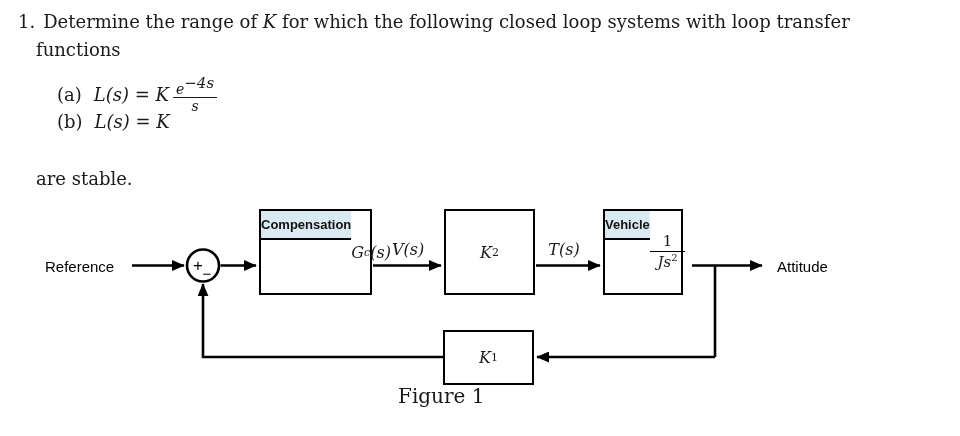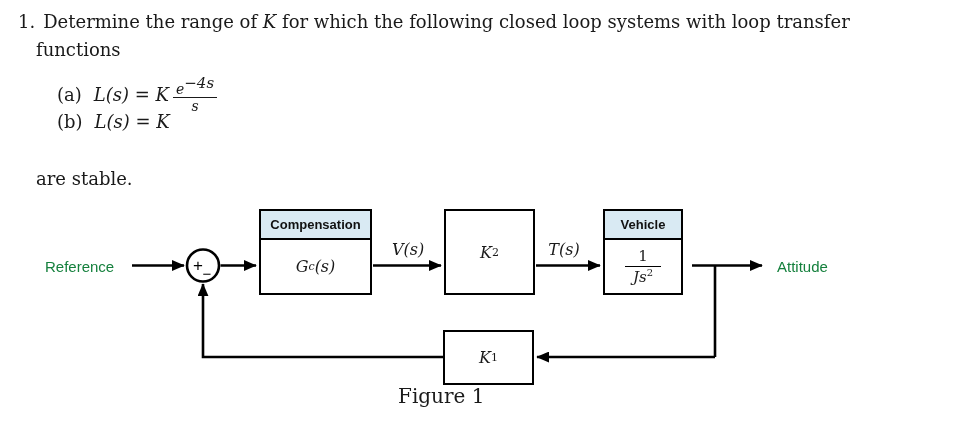--- a/index.html
+++ b/index.html
@@ -18,28 +18,28 @@
   .fb{left:57px;top:111px;}
   .formula .ilabel{margin-right:12px;}
   .formula .lhs{font-style:italic;margin-right:4px;}
   .frac{display:inline-flex;flex-direction:column;align-items:center;font-size:14px;line-height:1.2;font-style:italic;}
   .frac .num{border-bottom:1.4px solid #1a1a1a;padding:0 3px;}
   .frac .num sup{font-size:15px;}
   .frac .den{padding:0 2px;}
 
   
   .diagram-svg{left:0;top:0;width:960px;height:436px;}
-  .dlabel{font-family:"Liberation Sans","DejaVu Sans",sans-serif;font-size:15px;line-height:17px;color:#15803d;}
+  .dlabel{font-family:"Liberation Sans","DejaVu Sans",sans-serif;font-size:15px;line-height:17px;color:#000000;}
   .ref{left:45px;top:258px;}
   .att{left:777px;top:258px;}
   .sig{font-style:italic;font-size:16px;line-height:18px;width:36px;text-align:center;}
   .sigv{left:390px;top:241px;}
   .sigt{left:546px;top:241px;}
 
-  .block{border:2.5px solid #000;background:#fff;box-sizing:border-box;display:flex;flex-direction:column;}
+  .block{border:2.5px solid #000;background:#fff;box-sizing:border-box;display:flex;flex-direction:row;}
   .bcomp{left:259px;top:209px;width:113px;height:86px;}
   .bact{left:444px;top:209px;width:91px;height:86px;}
   .bveh{left:603px;top:209px;width:80px;height:86px;}
   .bhead{height:27px;background:#d9eaf3;border-bottom:2.5px solid #000;display:flex;align-items:center;justify-content:center;
          font-family:"Liberation Sans","DejaVu Sans",sans-serif;font-weight:bold;font-size:13px;color:#111;}
   .bbody{flex:1;display:flex;align-items:center;justify-content:center;font-size:16px;font-style:italic;}
   .bbody .msub{font-size:11px;font-style:normal;vertical-align:-4px;}
   .bbody .msubi{font-size:11px;font-style:italic;vertical-align:-4px;}
   .vfrac{display:inline-flex;flex-direction:column;align-items:center;font-size:15px;line-height:1.25;}
   .vfrac .vnum{font-style:normal;border-bottom:1.5px solid #000;padding:0 13px;}

